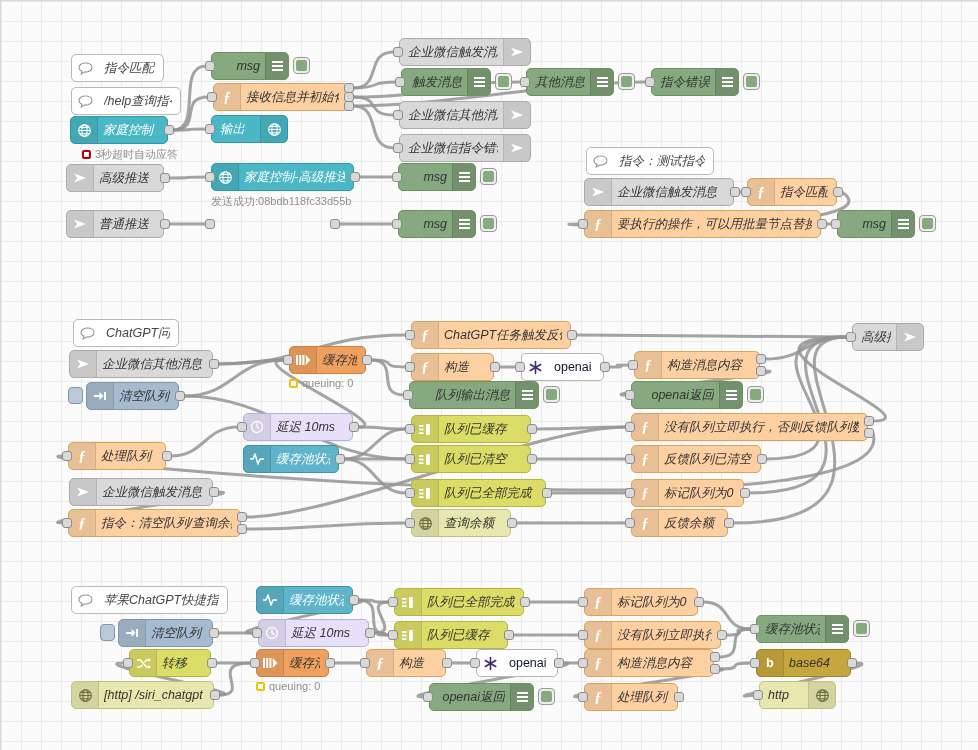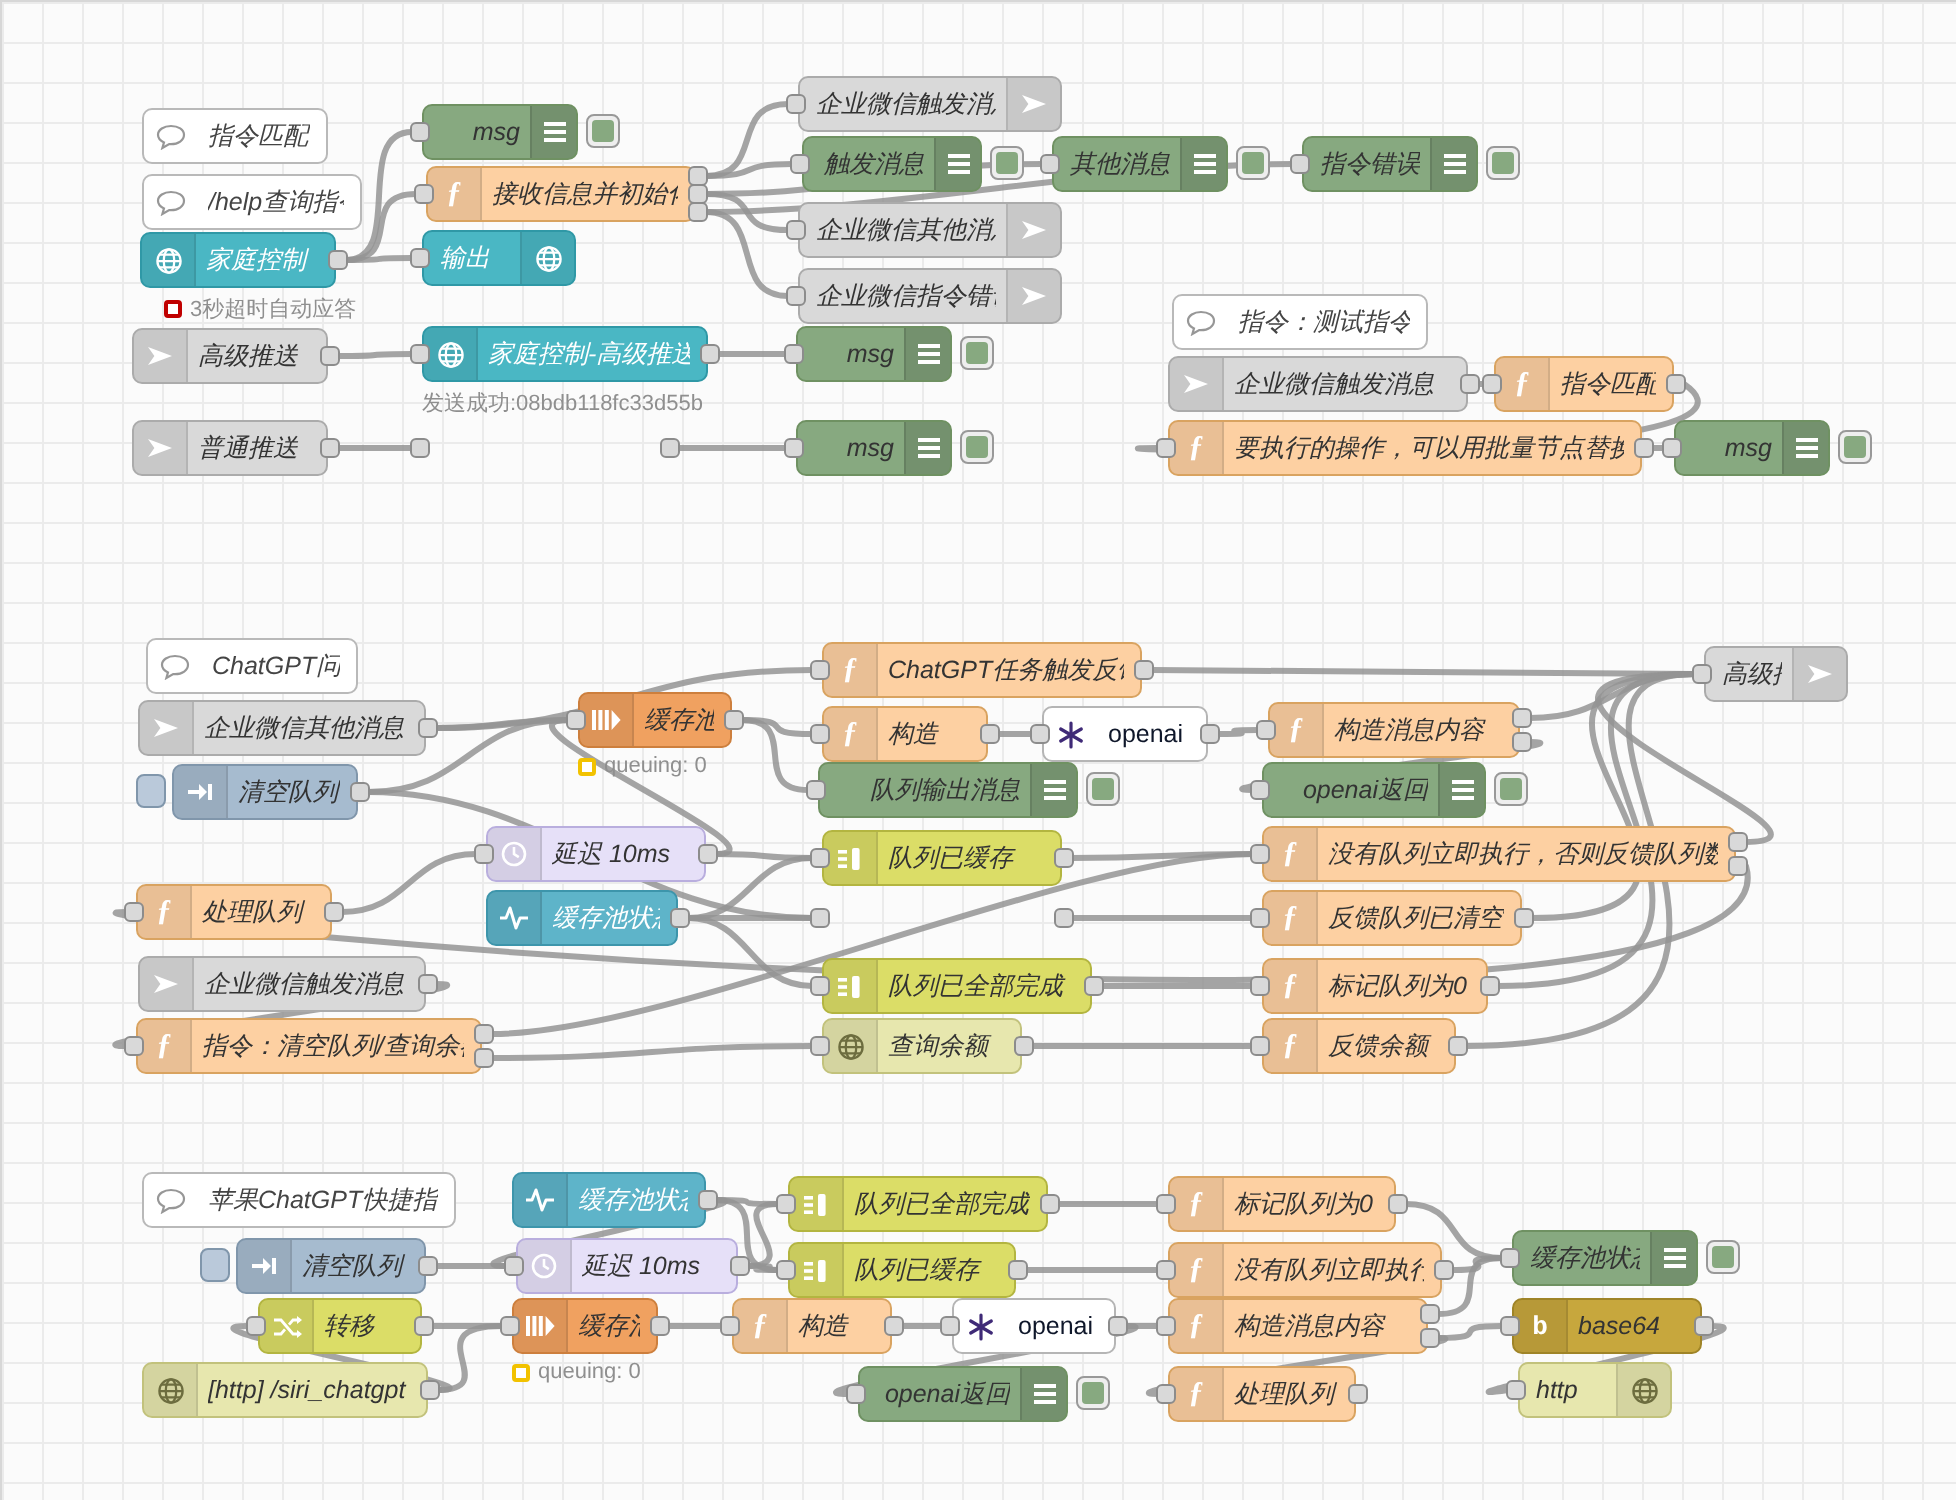--- a/index.html
+++ b/index.html
@@ -517,20 +517,33 @@
     <div class="port" style="left: 863px; top: 415px;"></div>
     <div class="port" style="left: 863px; top: 427px;"></div>
     <div class="node t-function icon-l" style="left: 630px; top: 412px; width: 237px;">
       <span class="nicon left">
         <span class="fico">ƒ</span>
       </span>
       <span class="nlabel">没有队列立即执行，否则反馈队列数</span>
     </div>
     <div class="port" style="left: 404px; top: 453px;"></div>
     <div class="port" style="left: 526px; top: 453px;"></div>
+    <div class="node t-switch icon-l" style="left: 410px; top: 444px; width: 120px;">
+      <span class="nicon left">
+        <svg width="15" height="13" viewBox="0 0 15 13">
+          <g fill="#fff">
+            <rect x="1" y="2" width="4.5" height="1.8"></rect>
+            <rect x="1" y="5.6" width="4.5" height="1.8"></rect>
+            <rect x="1" y="9.2" width="4.5" height="1.8"></rect>
+            <rect x="8" y="1" width="3.8" height="11" rx="1"></rect>
+          </g>
+        </svg>
+      </span>
+      <span class="nlabel">队列已清空</span>
+    </div>
     <div class="port" style="left: 624px; top: 453px;"></div>
     <div class="port" style="left: 756px; top: 453px;"></div>
     <div class="node t-function icon-l" style="left: 630px; top: 444px; width: 130px;">
       <span class="nicon left">
         <span class="fico">ƒ</span>
       </span>
       <span class="nlabel">反馈队列已清空</span>
     </div>
     <div class="port" style="left: 404px; top: 487px;"></div>
     <div class="port" style="left: 541px; top: 487px;"></div>

